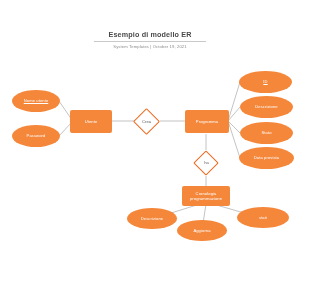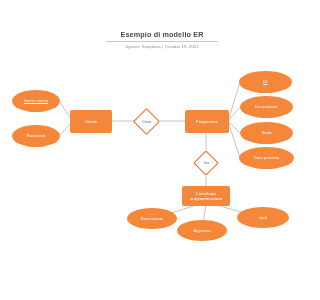--- a/index.html
+++ b/index.html
@@ -21,21 +21,20 @@
     height: 300px;
   }
 
   
   .header {
     position: absolute;
     left: 0;
     top: 30px;
     width: 300px;
     text-align: center;
-    padding-left: 12px;
   }
   .title {
     font-size: 7.2px;
     font-weight: bold;
     color: #4a4a4a;
     letter-spacing: .15px;
     line-height: 9px;
     white-space: nowrap;
   }
   .rule {

